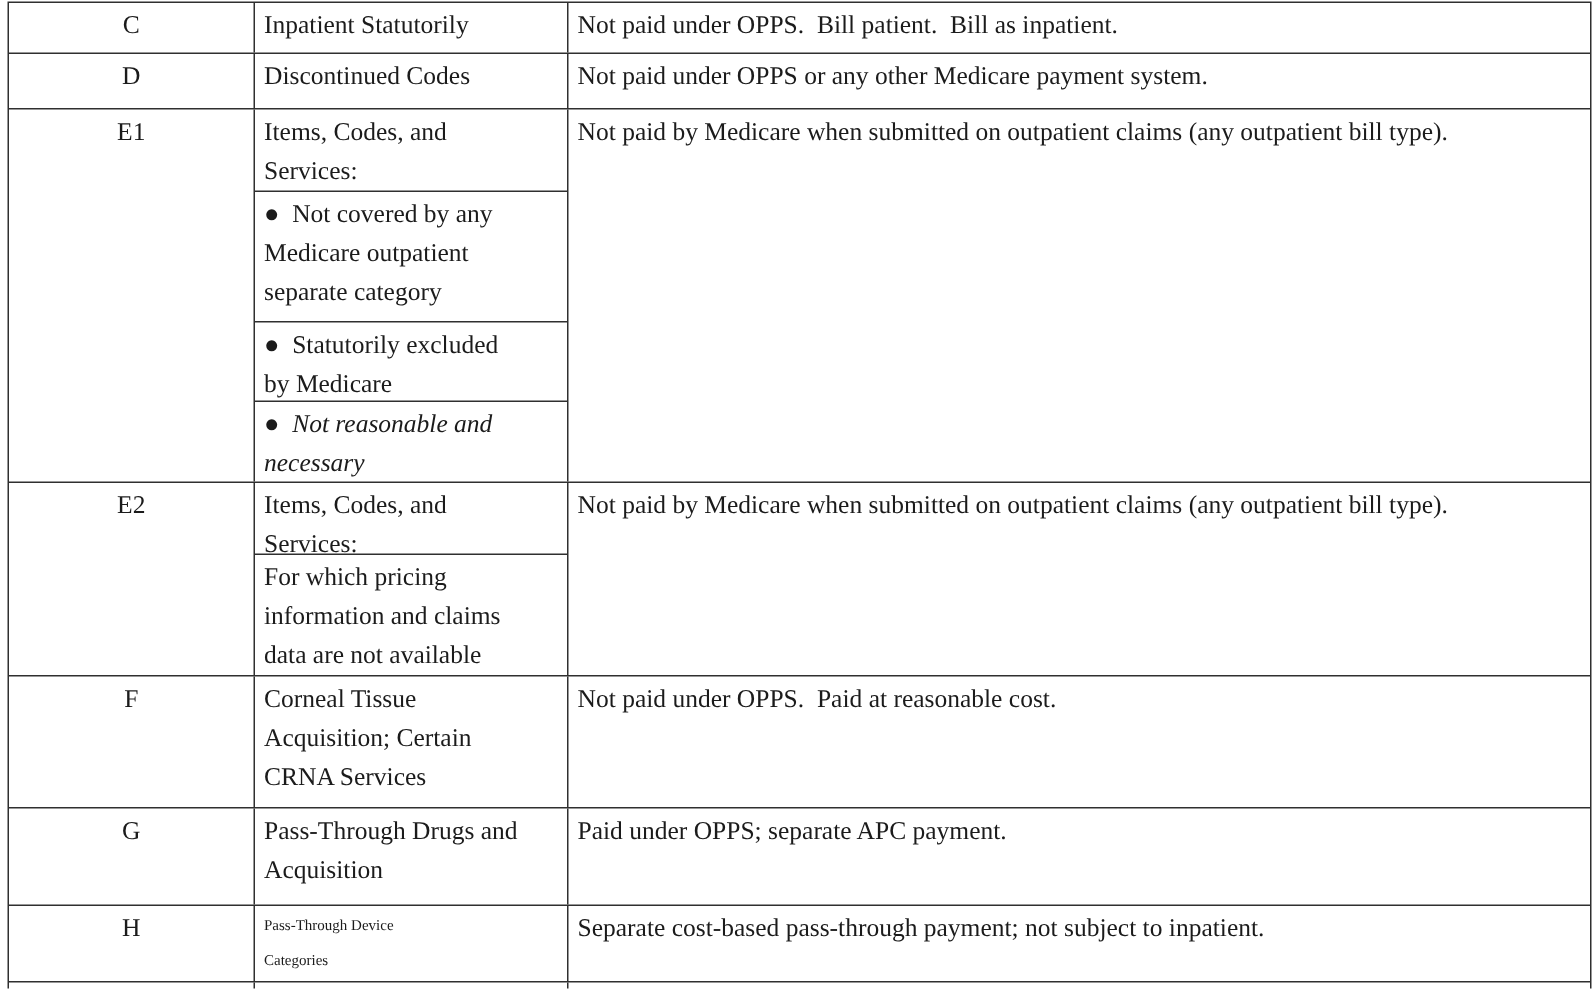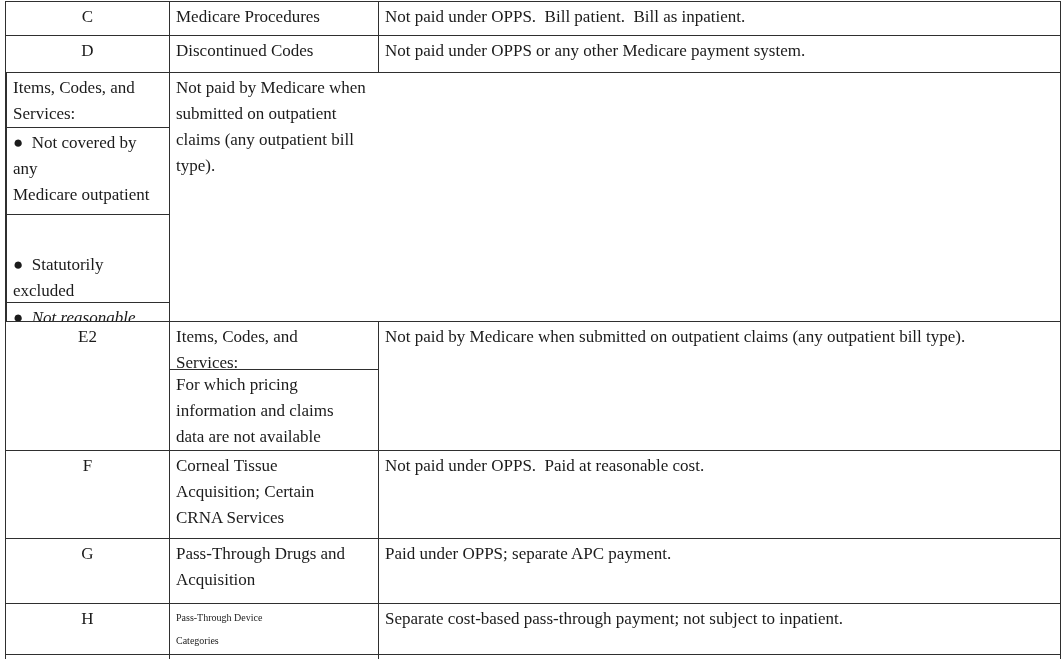--- a/index.html
+++ b/index.html
@@ -66,53 +66,54 @@
   .row-c  { height: 33px; }
   .row-d  { height: 37px; }
   .row-e1 { height: 249px; }
   .row-e2 { height: 129px; }
   .row-f  { height: 88px; }
   .row-g  { height: 65px; }
   .row-h  { height: 51px; }
   .row-partial { height: 10px; }
   .e1-s1 { height: 55px; }
   .e1-s2 { height: 87px; }
-  .e1-s3 { height: 53px; margin-top: 35px; }
+  .e1-s3 { height: 53px; }
   .e1-s4 { flex: 1; font-style: italic; }
   .e2-s1 { height: 48px; }
   .e2-s2 { flex: 1; }
   .small-text {
     font-size: 10px;
     line-height: 23px;
   }
 </style>
 </head>
 <body>
 
 <div class="doc-table">
 
   <div class="row row-c">
     <div class="cell code">C</div>
-    <div class="cell desc">Medicare Procedures</div>
+    <div class="cell desc">Inpatient Statutorily</div>
     <div class="cell status">Not paid under OPPS.  Bill patient.  Bill as inpatient.</div>
   </div>
 
   <div class="row row-d">
     <div class="cell code">D</div>
     <div class="cell desc">Discontinued Codes</div>
     <div class="cell status">Not paid under OPPS or any other Medicare payment system.</div>
   </div>
 
   <div class="row row-e1">
+    <div class="cell code">E1</div>
     <div class="cell desc stack">
       <div class="sub bordered e1-s1">Items, Codes, and
 Services:</div>
       <div class="sub bordered e1-s2">●  Not covered by any
 Medicare outpatient
-benefit submitted</div>
+separate category</div>
       <div class="sub bordered e1-s3">●  Statutorily excluded
 by Medicare</div>
       <div class="sub e1-s4">●  Not reasonable and
 necessary</div>
     </div>
     <div class="cell status">Not paid by Medicare when submitted on outpatient claims (any outpatient bill type).</div>
   </div>
 
   <div class="row row-e2">
     <div class="cell code">E2</div>

